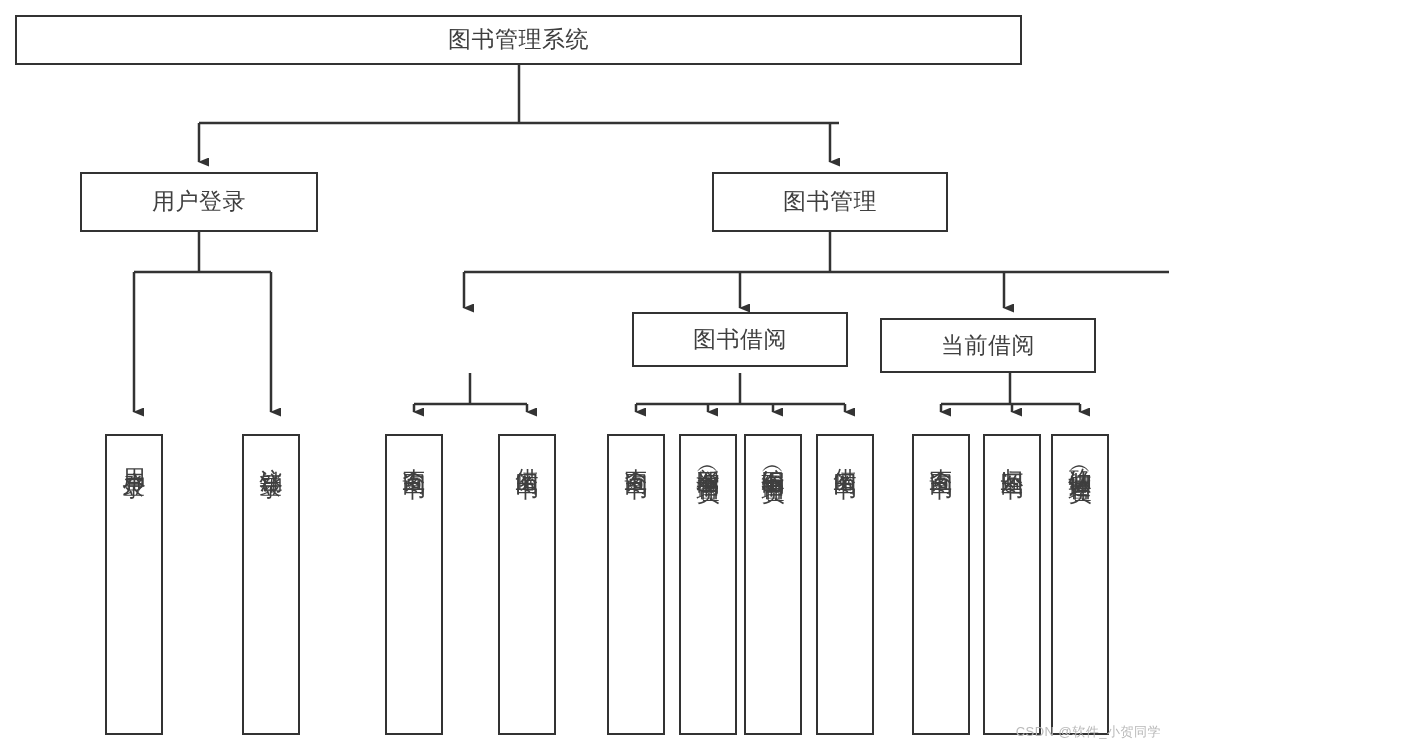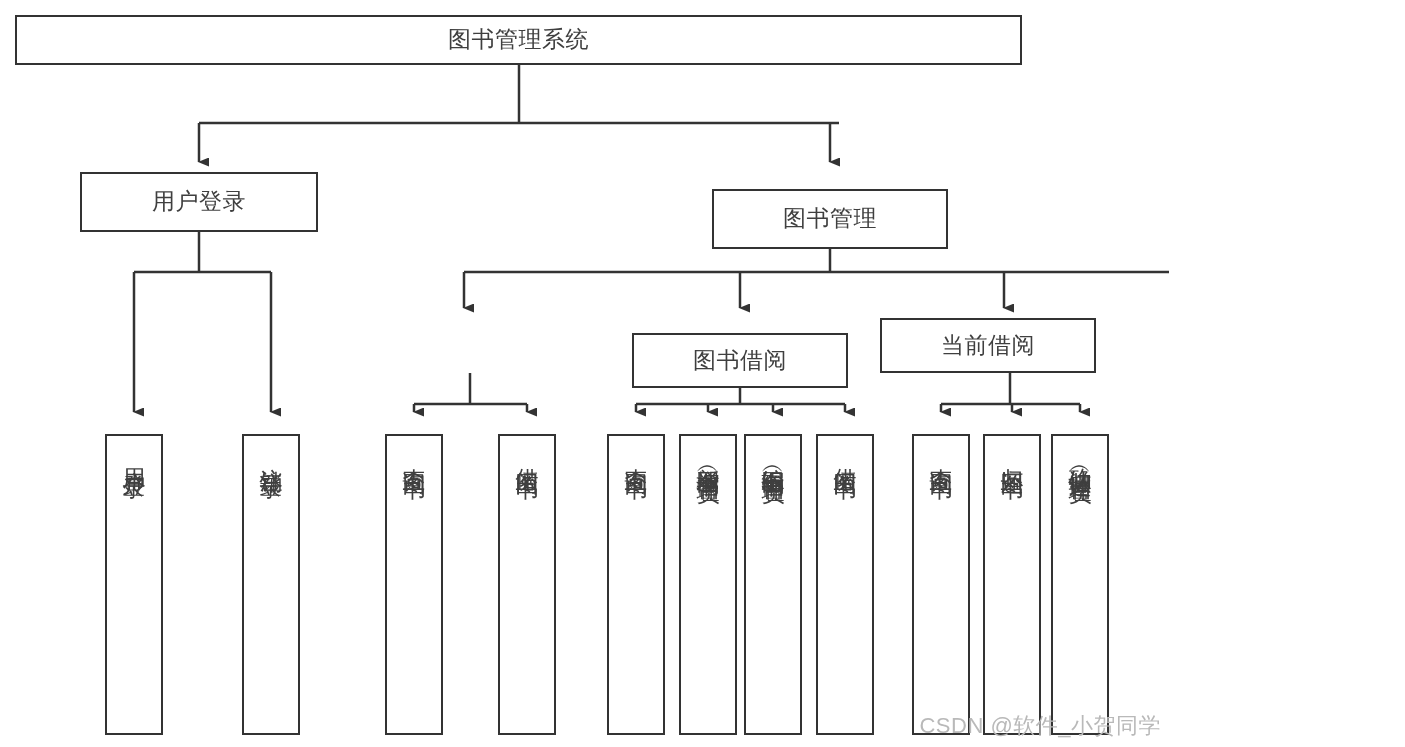--- a/index.html
+++ b/index.html
@@ -64,21 +64,21 @@
     line-height: 1;
     white-space: nowrap;
   }
   .node.vert.tall .label {
     letter-spacing: 2px;
   }
   .watermark {
     position: absolute;
     right: 8px;
     bottom: 6px;
-    font-size: 22px;
+    font-size: 13px;
     color: #b9b9b9;
     letter-spacing: 0.5px;
     z-index: 6;
     white-space: nowrap;
     font-family: "Liberation Sans", "DejaVu Sans", sans-serif;
   }
 </style>
 </head>
 <body>
 
@@ -134,25 +134,25 @@
     </g>
   </svg>
 
   <div class="node root horiz" style="left:15px; top:15px; width:1007px; height:50px;">
     <span class="label">图书管理系统</span>
   </div>
 
   <div class="node horiz" style="left:80px; top:172px; width:238px; height:60px;">
     <span class="label">用户登录</span>
   </div>
-  <div class="node horiz" style="left:712px; top:172px; width:236px; height:60px;margin-top:17px;">
+  <div class="node horiz" style="left:712px; top:172px; width:236px; height:60px;">
     <span class="label">图书管理</span>
   </div>
 
-  <div class="node horiz" style="left:632px; top:333px; width:216px; height:55px;">
+  <div class="node horiz" style="left:632px; top:312px; width:216px; height:55px;">
     <span class="label">图书借阅</span>
   </div>
   <div class="node horiz" style="left:880px; top:318px; width:216px; height:55px;">
     <span class="label">当前借阅</span>
   </div>
 
   <div class="node vert" style="left:105px; top:434px; width:58px; height:301px;">
     <span class="label">用户登录</span>
   </div>
   <div class="node vert" style="left:242px; top:434px; width:58px; height:301px;">

